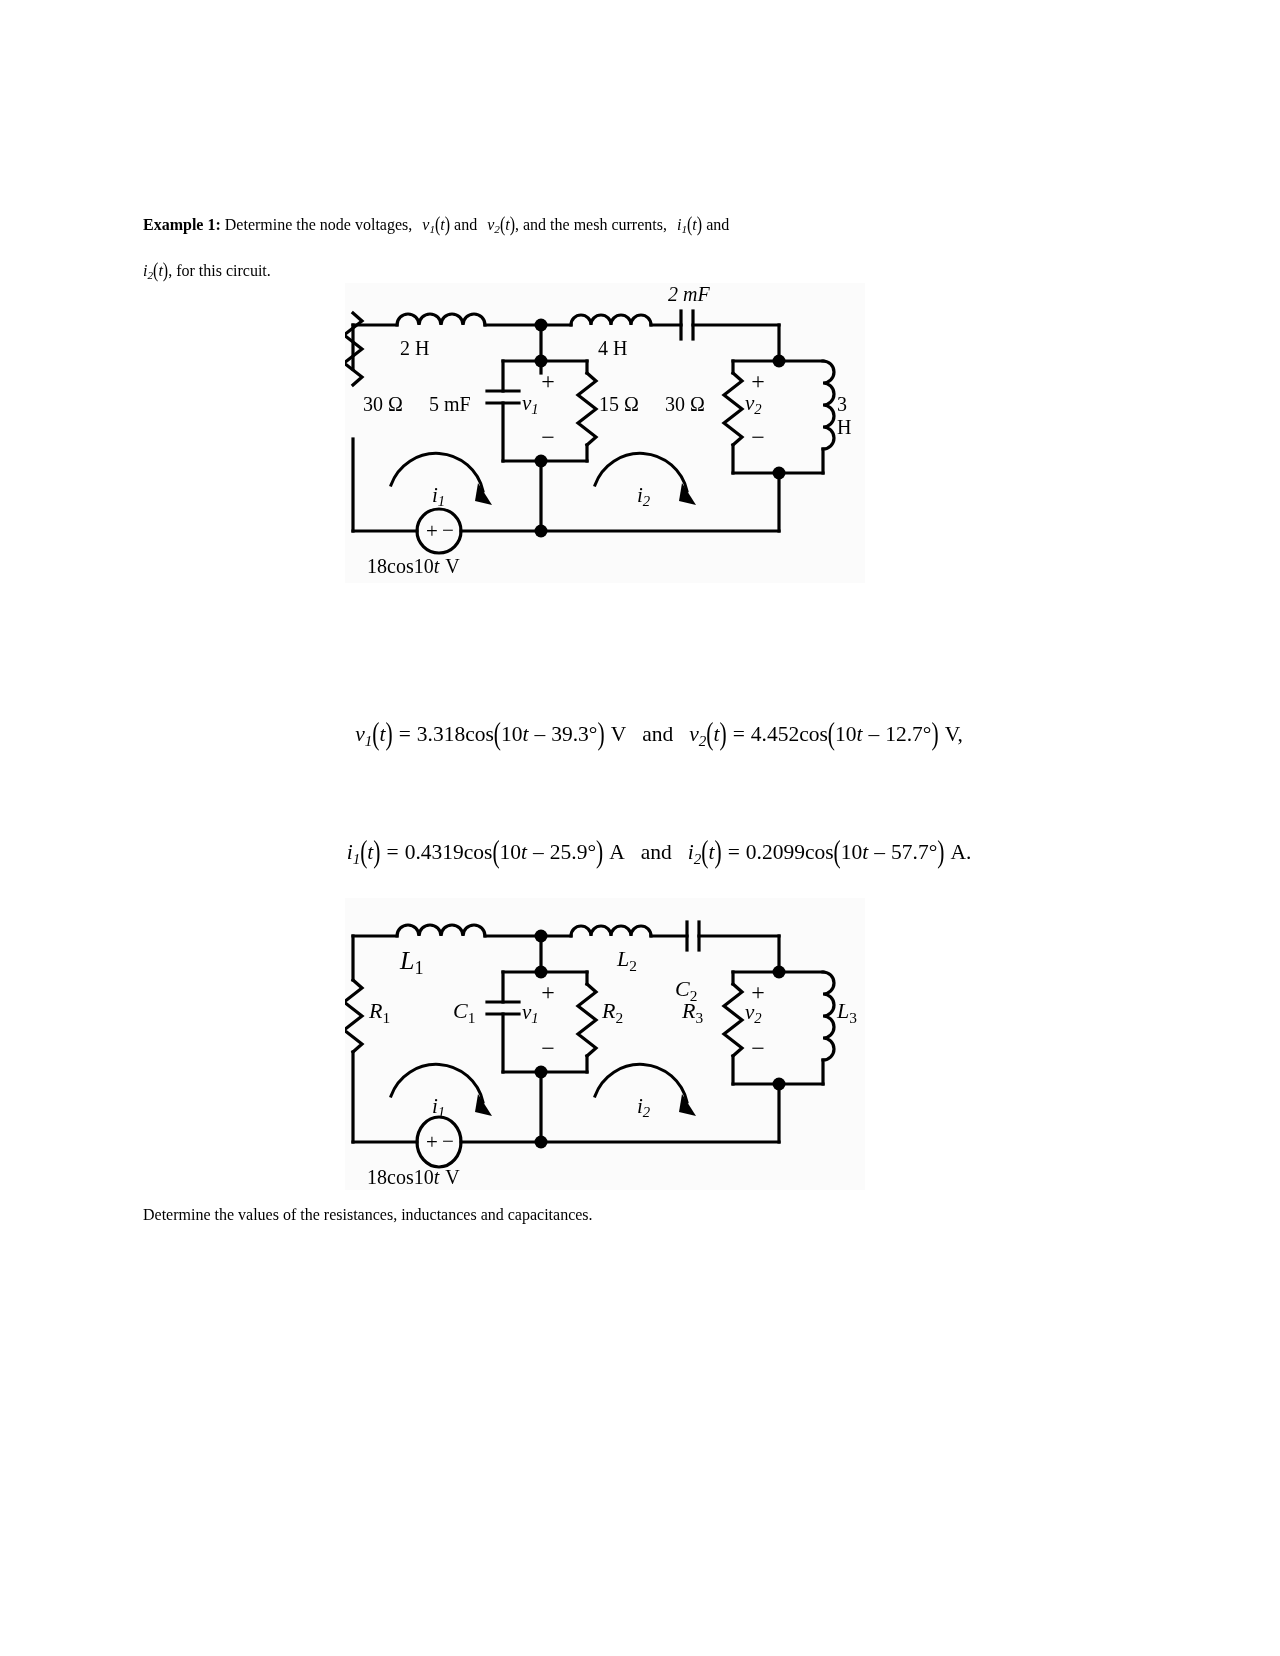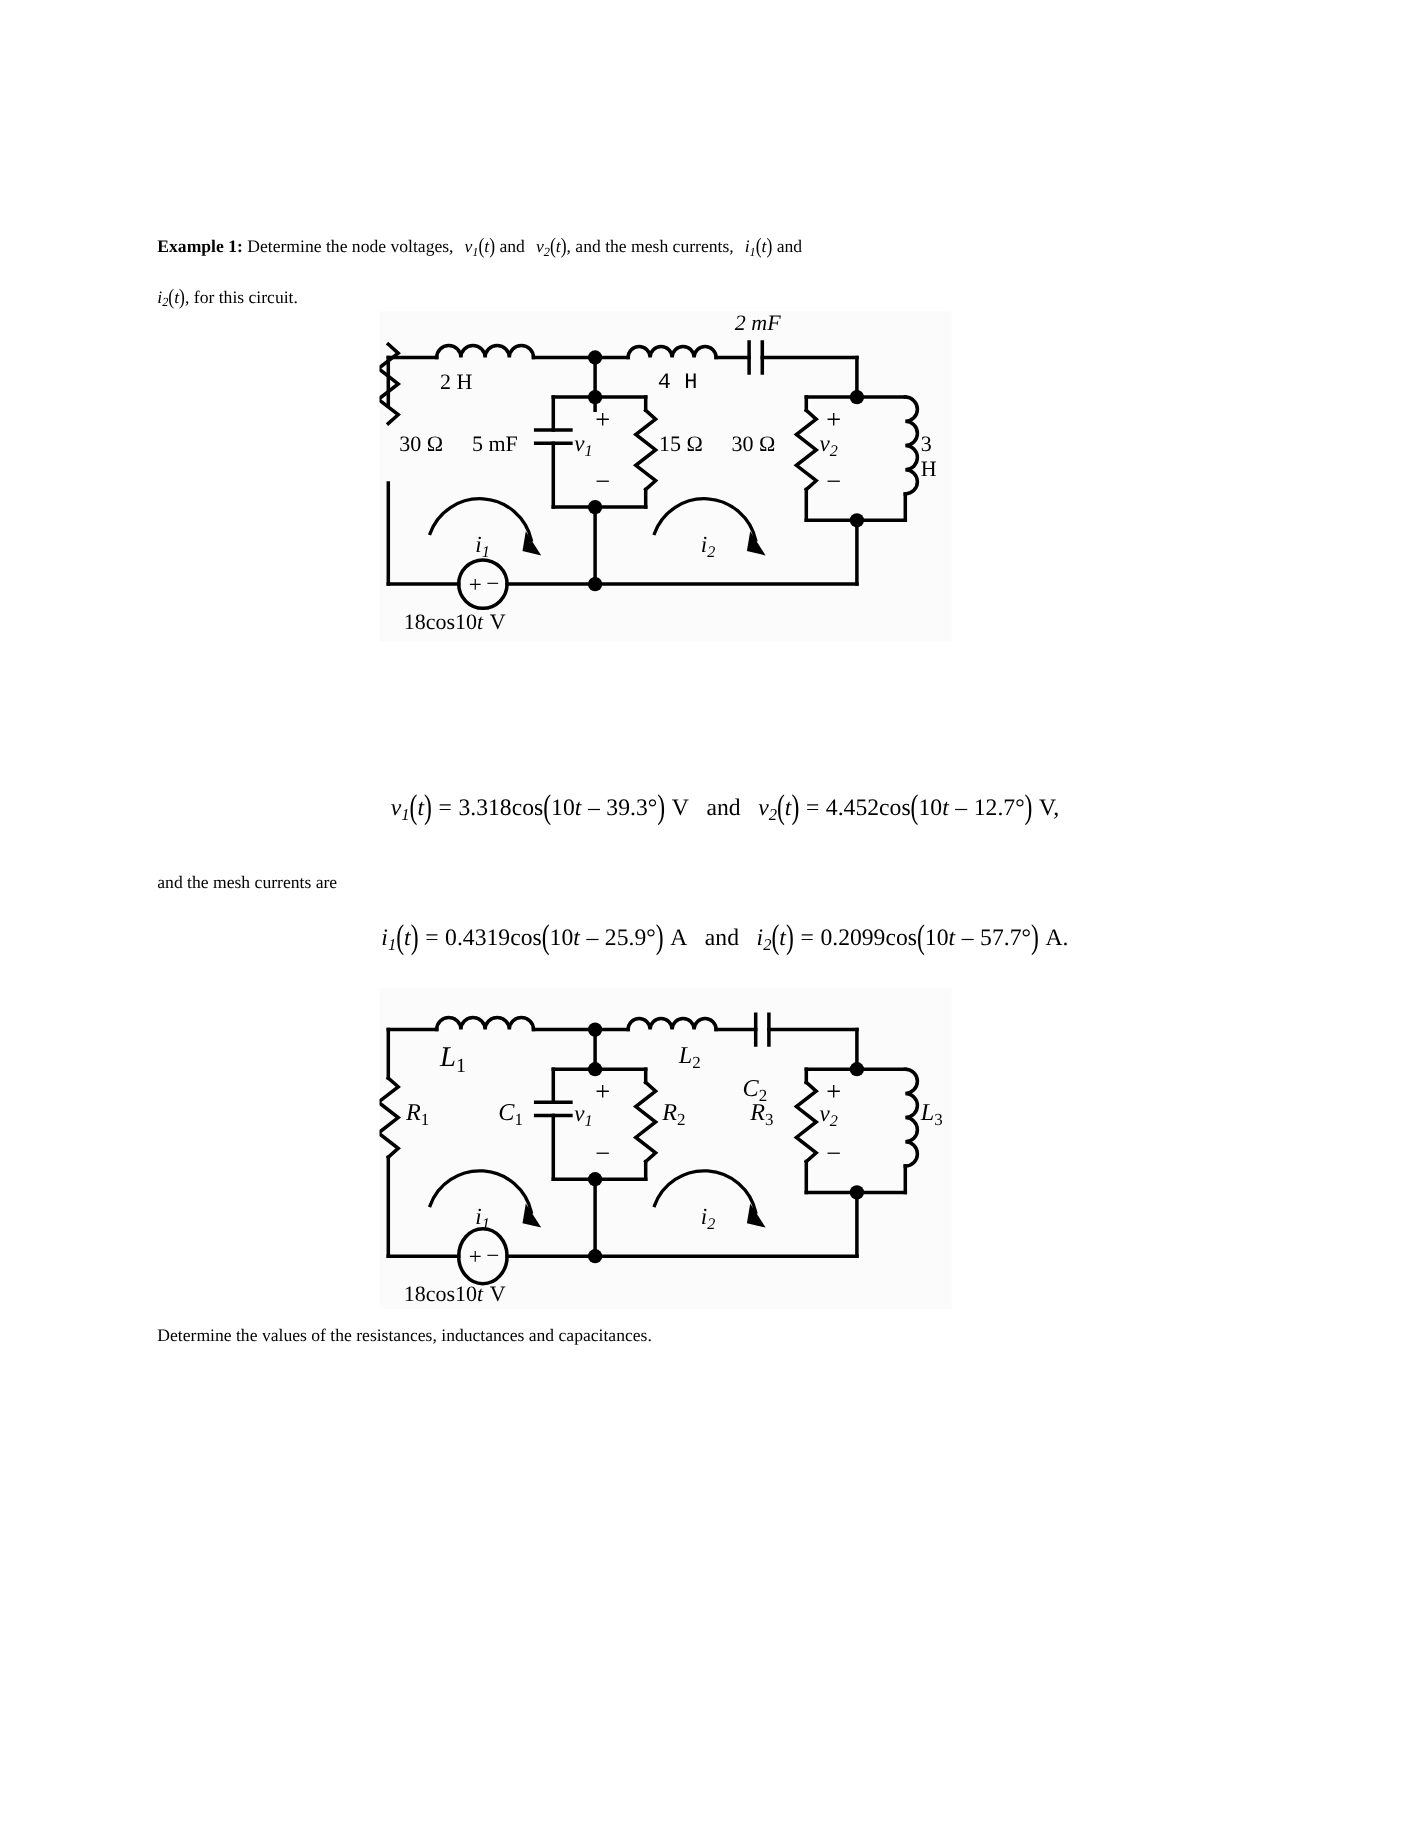--- a/index.html
+++ b/index.html
@@ -179,21 +179,21 @@
         <text x="413" y="162">−</text>
       </g>
     </svg>
 
     <div style="position:absolute;top:54px;left:55px;font-size:20px;">2 H</div>
     <div style="position:absolute;top:110px;left:18px;font-size:20px;">30 Ω</div>
     <div style="position:absolute;top:110px;left:84px;font-size:20px;">5 mF</div>
     <div style="position:absolute;top:108px;left:177px;font-size:21px;">
       <i class="mv">v</i><span class="sub">1</span>
     </div>
-    <div style="position:absolute;top:54px;left:253px;font-size:20px;font-family:Liberation Mono, monospace;">4 H</div>
+    <div style="position:absolute;top:54px;left:253px;font-size:20px;">4 H</div>
     <div style="position:absolute;top:110px;left:254px;font-size:20px;">15 Ω</div>
     <div style="position:absolute;top:0px;left:323px;font-size:20px;font-style:italic;">2 mF</div>
     <div style="position:absolute;top:110px;left:320px;font-size:20px;">30 Ω</div>
     <div style="position:absolute;top:108px;left:400px;font-size:21px;">
       <i class="mv">v</i><span class="sub">2</span>
     </div>
     <div style="position:absolute;top:110px;left:492px;font-size:20px;">3 H</div>
     <div style="position:absolute;top:200px;left:87px;font-size:21px;">
       <i class="mv">i</i><span class="sub">1</span>
     </div>
@@ -205,23 +205,20 @@
     </div>
   </div>
 
 
   <div class="eq eq-v">
     <span class="eq-inner">
       <i class="mv">v</i><span class="sub">1</span><span class="bigparen">(</span><i class="mv">t</i><span class="bigparen">)</span><span class="sp"></span><span>=</span><span class="sp"></span><span>3.318</span><span>cos</span><span class="bigparen">(</span><span>10</span><i class="mv">t</i><span class="sp"></span><span>–</span><span class="sp"></span><span>39.3°</span><span class="bigparen">)</span><span class="sp"></span><span>V</span><span class="spw"></span><span>and</span><span class="spw"></span><i class="mv">v</i><span class="sub">2</span><span class="bigparen">(</span><i class="mv">t</i><span class="bigparen">)</span><span class="sp"></span><span>=</span><span class="sp"></span><span>4.452</span><span>cos</span><span class="bigparen">(</span><span>10</span><i class="mv">t</i><span class="sp"></span><span>–</span><span class="sp"></span><span>12.7°</span><span class="bigparen">)</span><span class="sp"></span><span>V</span><span>,</span>
     </span>
   </div>
 
-  <div class="para p-meshare">
-    <span>and the mesh currents are</span>
-  </div>
 
   <div class="eq eq-i">
     <span class="eq-inner">
       <i class="mv">i</i><span class="sub">1</span><span class="bigparen">(</span><i class="mv">t</i><span class="bigparen">)</span><span class="sp"></span><span>=</span><span class="sp"></span><span>0.4319</span><span>cos</span><span class="bigparen">(</span><span>10</span><i class="mv">t</i><span class="sp"></span><span>–</span><span class="sp"></span><span>25.9°</span><span class="bigparen">)</span><span class="sp"></span><span>A</span><span class="spw"></span><span>and</span><span class="spw"></span><i class="mv">i</i><span class="sub">2</span><span class="bigparen">(</span><i class="mv">t</i><span class="bigparen">)</span><span class="sp"></span><span>=</span><span class="sp"></span><span>0.2099</span><span>cos</span><span class="bigparen">(</span><span>10</span><i class="mv">t</i><span class="sp"></span><span>–</span><span class="sp"></span><span>57.7°</span><span class="bigparen">)</span><span class="sp"></span><span>A</span><span>.</span>
     </span>
   </div>
 
   <div class="figure fig2">
     <svg width="520" height="292" viewBox="0 0 520 292" xmlns="http://www.w3.org/2000/svg">
       <g stroke="#000" stroke-width="3.2" fill="none" stroke-linecap="square">

